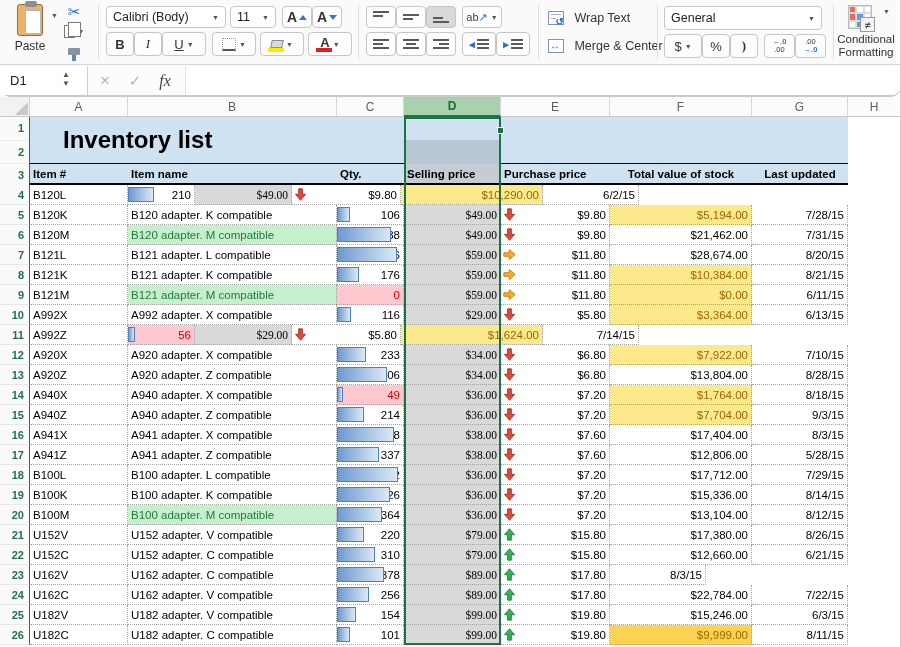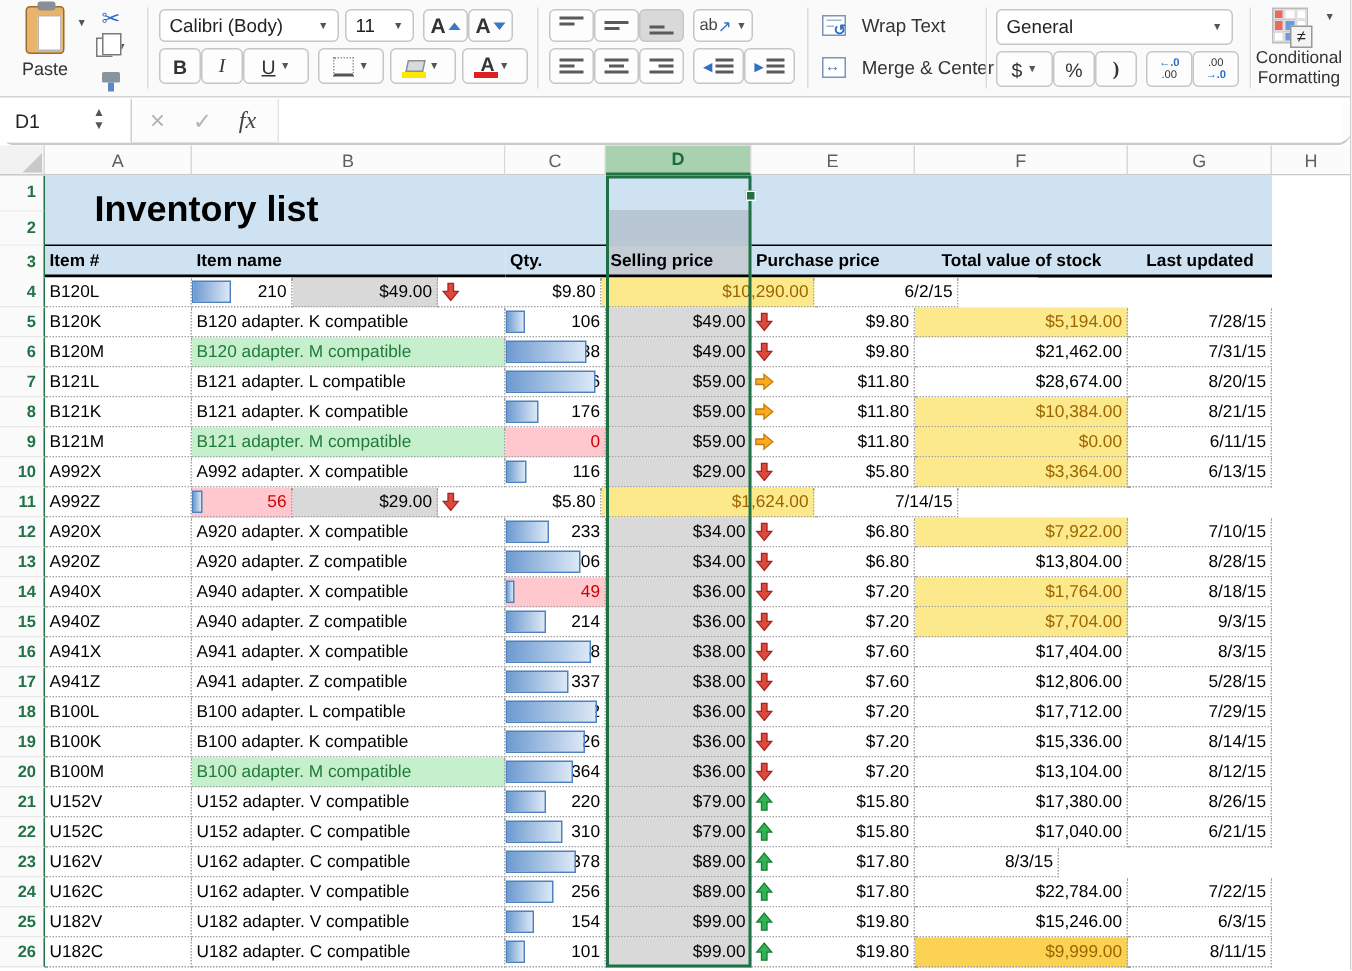--- a/index.html
+++ b/index.html
@@ -135,21 +135,21 @@
     font-size:11.5px; color:#000; display:flex; align-items:center; overflow:hidden; background:#fff; }
   .cell.left { padding-left:3px; }
   .cell.right { justify-content:flex-end; padding-right:3px; }
   .cell.h-blank { border:none; background:#fff; }
   .name-good { background:#c6efce; color:#217a38; }
   .qty-cell { position:relative; justify-content:flex-end; padding-right:3px; }
   .qty-cell .bar { position:absolute; left:0px; top:2px; bottom:2px;
     background:linear-gradient(to right,#6d9ad0,#dce8f6); border:1px solid #4f81bd; }
   .qty-cell.low { background:#ffc7ce; }
   .qty-cell.low .qv { color:#d00000; }
-  .sell-cell { background:#d9d9d9; }
+  .sell-cell { background:#d9d9d9;font-family:Liberation Serif, serif; }
   .buy-cell { position:relative; }
   .buy-cell .arrow { position:absolute; left:2px; top:3px; width:13px; height:13px; }
   .total-yellow { background:#fce98c; color:#9c6500; }
   .total-gold { background:#fcd253; color:#9c6500; }
 
   
   #sel-overlay { position:absolute; left:404px; top:20px; width:97px; height:528px;
     border:2px solid #1e7145; pointer-events:none; }
   #sel-handle { position:absolute; right:-5px; top:8px; width:7px; height:7px;
     background:#1e7145; border:1px solid #fff; }
@@ -775,21 +775,21 @@
       <div class="bar" style="width: 38px;"></div>
       <span class="qv">310</span>
     </div>
     <div class="cell cw-d right sell-cell sellc">$79.00</div>
     <div class="cell cw-e right buy-cell">
       <span class="arrow"><svg width="13" height="13" viewBox="0 0 12 12">
                 <path d="M6 0.7 l4.6 5.5 h-2.9 v5 H4.3 v-5 H1.4 z" fill="#2eb551" stroke="#1a7a34" stroke-width="0.8"></path>
               </svg></span>
       <span class="bv">$15.80</span>
     </div>
-    <div class="cell cw-f right totalc">$17,040.00</div>
+    <div class="cell cw-f right totalc">$12,660.00</div>
     <div class="cell cw-gcol right datec">6/21/15</div>
     <div class="cell cw-h h-blank"></div>
   </div>
 
   <div class="row">
     <div class="gutcell rn">23</div>
     <div class="cell cw-a left itemc">U162V</div>
     <div class="cell cw-b left namec">U162 adapter. C compatible</div>
     <div class="cell cw-c qty-cell">
       <div class="bar" style="width: 47px;"></div>

